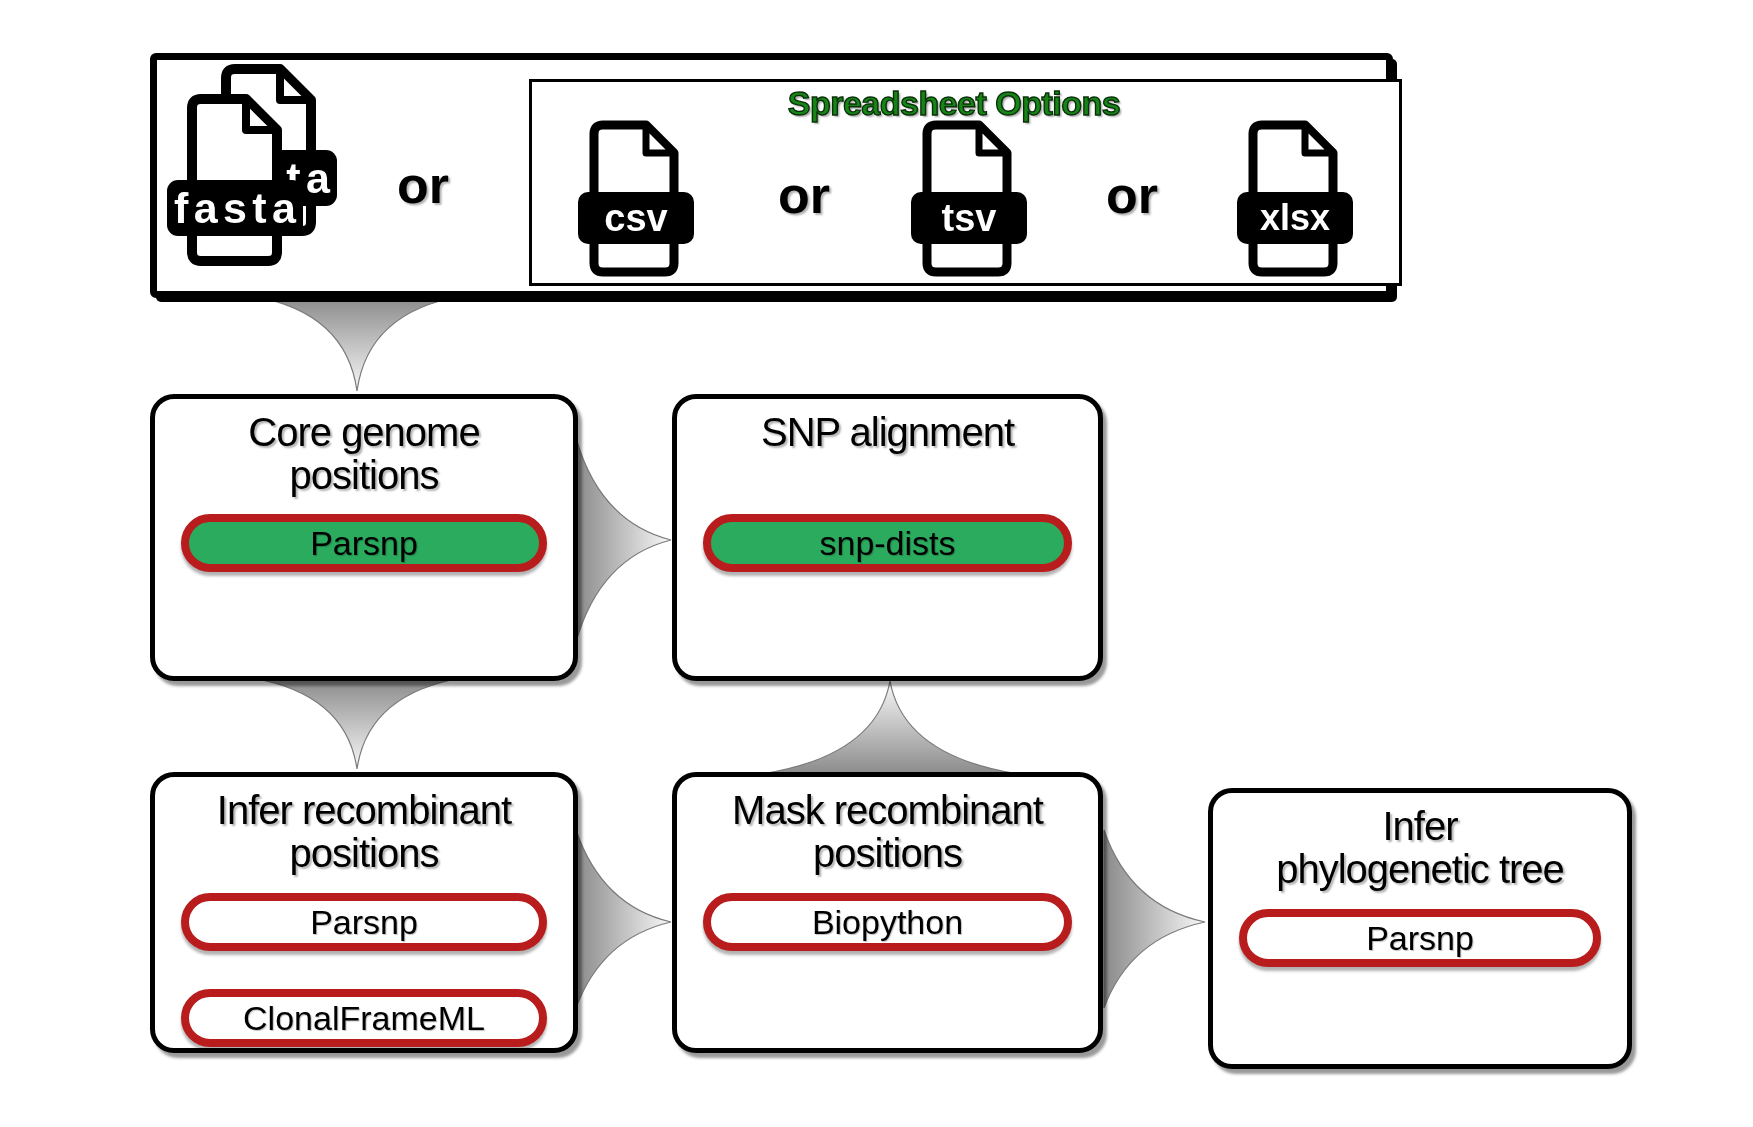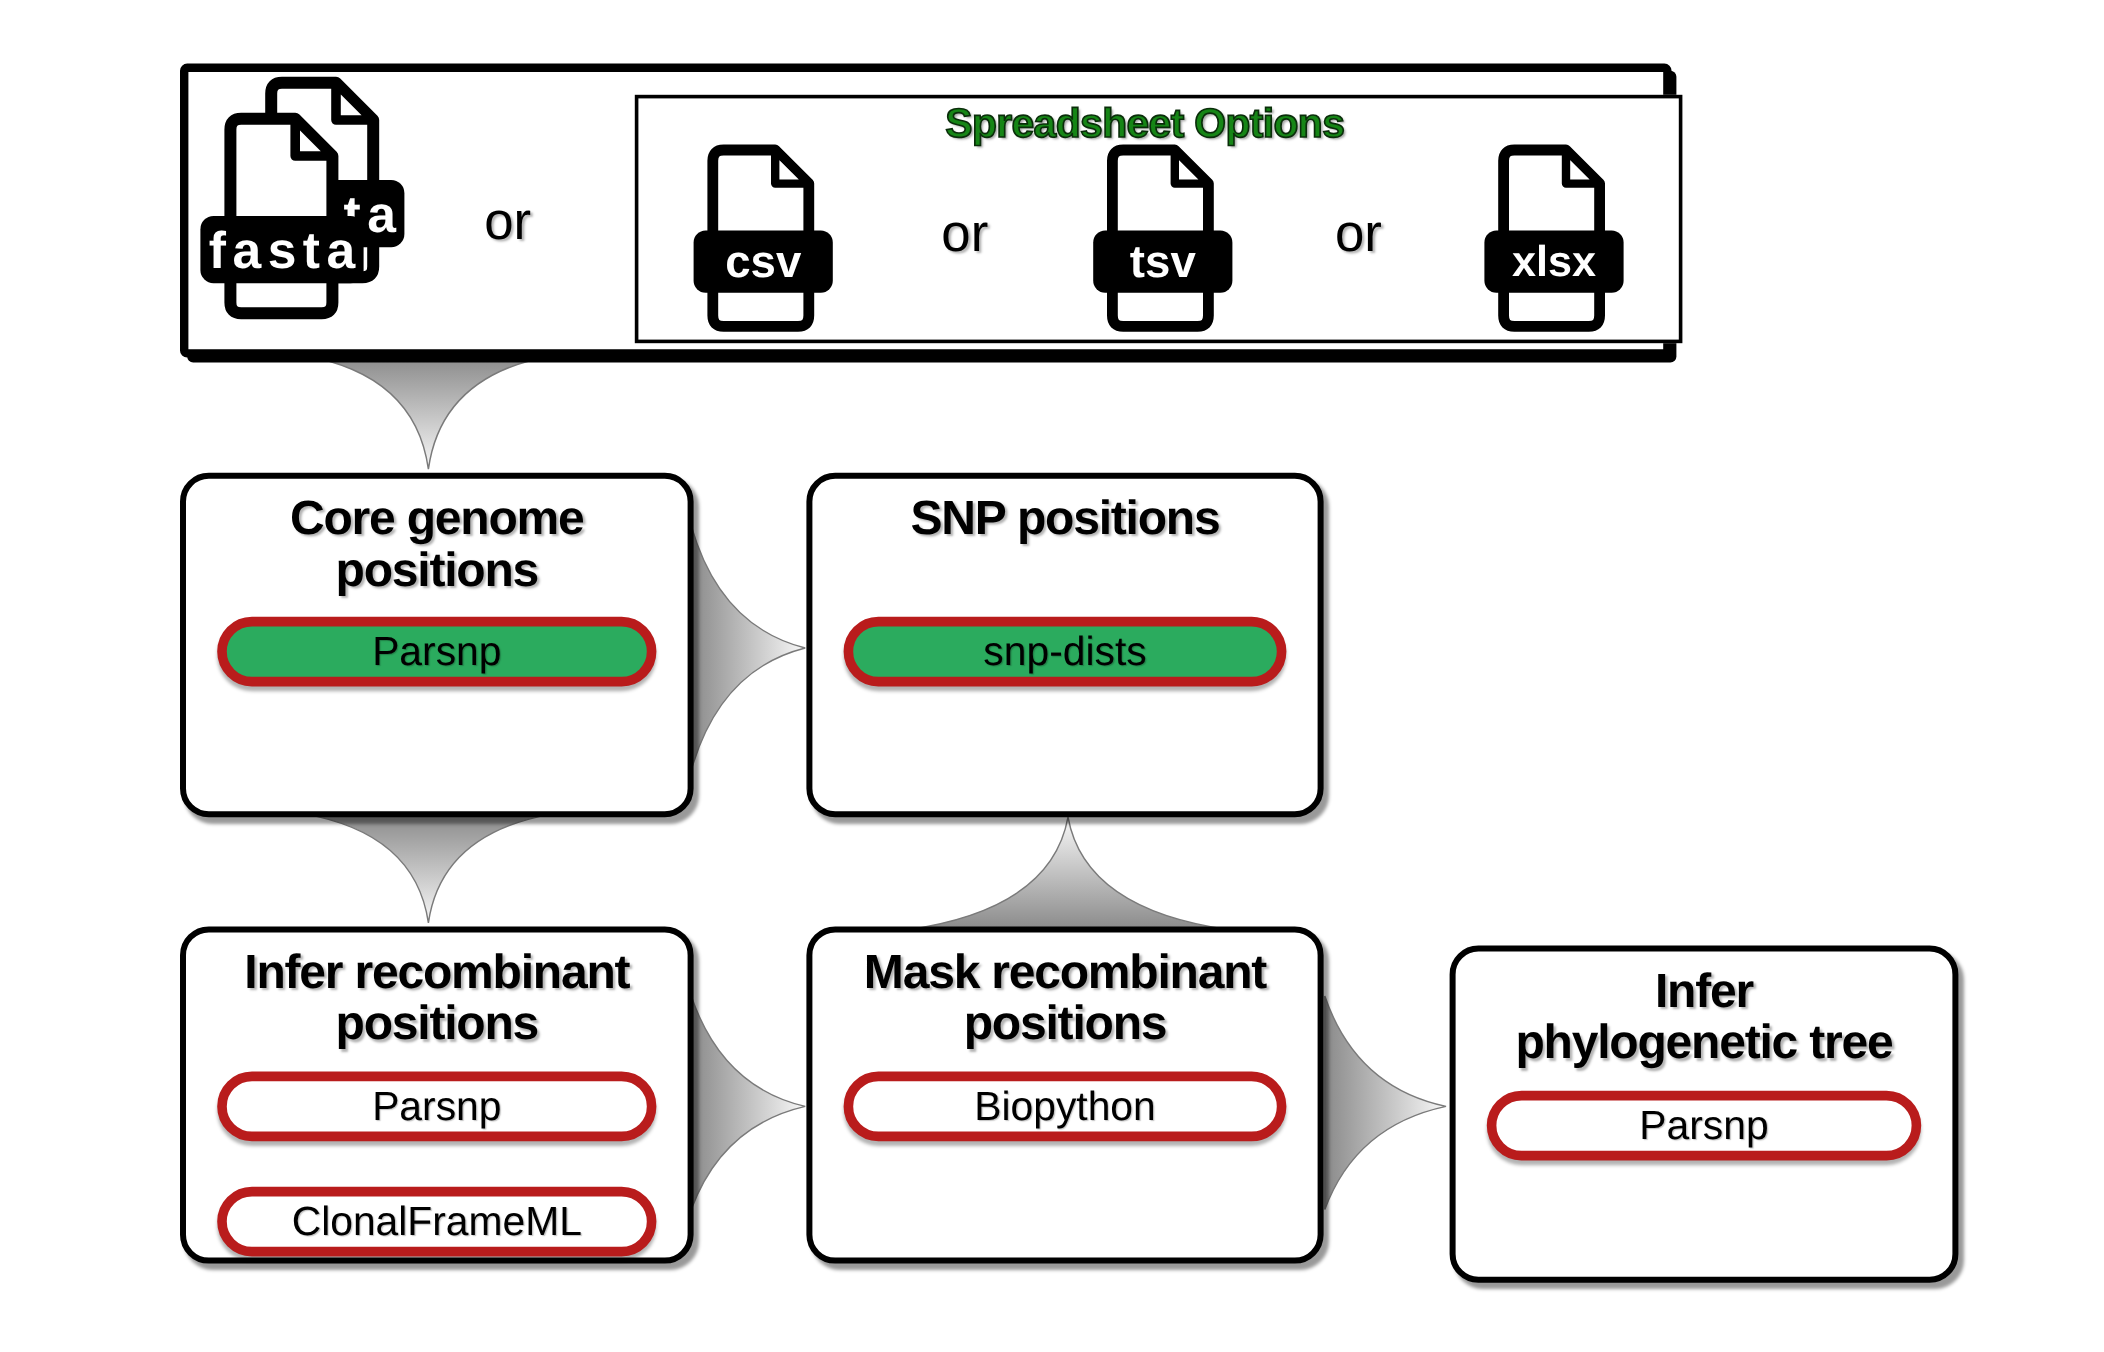--- a/index.html
+++ b/index.html
@@ -20,32 +20,32 @@
     border:3px solid #000;background:#fff;box-sizing:border-box;
   }
   .ss-title{
     position:absolute;left:422px;top:2px;transform:translateX(-50%);
     font-size:34px;font-weight:bold;letter-spacing:-0.5px;
     color:#168516;-webkit-text-stroke:1.4px #0a2d0a;
     text-shadow:2px 2px 2px rgba(0,0,0,0.35);white-space:nowrap;
   }
   .or{
     position:absolute;transform:translate(-50%,-50%);
-    font-size:44px;font-weight:normal;color:#000;
+    font-size:52px;font-weight:bold;color:#000;
     text-shadow:2px 2px 2px rgba(0,0,0,0.3);
   }
   .fileicon{position:absolute;}
 
   
   .step{
     position:absolute;background:#fff;border:5px solid #000;border-radius:24px;
     box-shadow:4px 5px 3px rgba(0,0,0,0.4);box-sizing:border-box;
   }
   .step .title{
-    margin-top:12px;text-align:center;font-weight:bold;
+    margin-top:12px;text-align:center;font-weight:normal;
     font-size:40px;line-height:43px;letter-spacing:-1px;color:#000;
     text-shadow:2px 2px 2px rgba(0,0,0,0.3);
   }
   .step .title span{display:block;}
   .pill{
     position:absolute;left:26px;right:26px;height:58px;border:8px solid #b91c1c;
     border-radius:31px;background:#fff;display:flex;align-items:center;justify-content:center;
     font-size:34px;color:#000;box-shadow:0 4px 3px rgba(0,0,0,0.3);box-sizing:border-box;
     text-shadow:1px 1px 1px rgba(0,0,0,0.25);
   }
@@ -144,21 +144,21 @@
   <div class="step" style="left:150px;top:394px;width:428px;height:287px;">
     <div class="title">
       <span>Core genome</span>
       <span>positions</span>
     </div>
     <div class="pill green p1">Parsnp</div>
   </div>
 
   <div class="step" style="left:672px;top:394px;width:431px;height:287px;">
     <div class="title">
-      <span>SNP positions</span>
+      <span>SNP alignment</span>
     </div>
     <div class="pill green p1">snp-dists</div>
   </div>
 
   <div class="step" style="left:150px;top:772px;width:428px;height:281px;">
     <div class="title">
       <span>Infer recombinant</span>
       <span>positions</span>
     </div>
     <div class="pill p1b">Parsnp</div>

